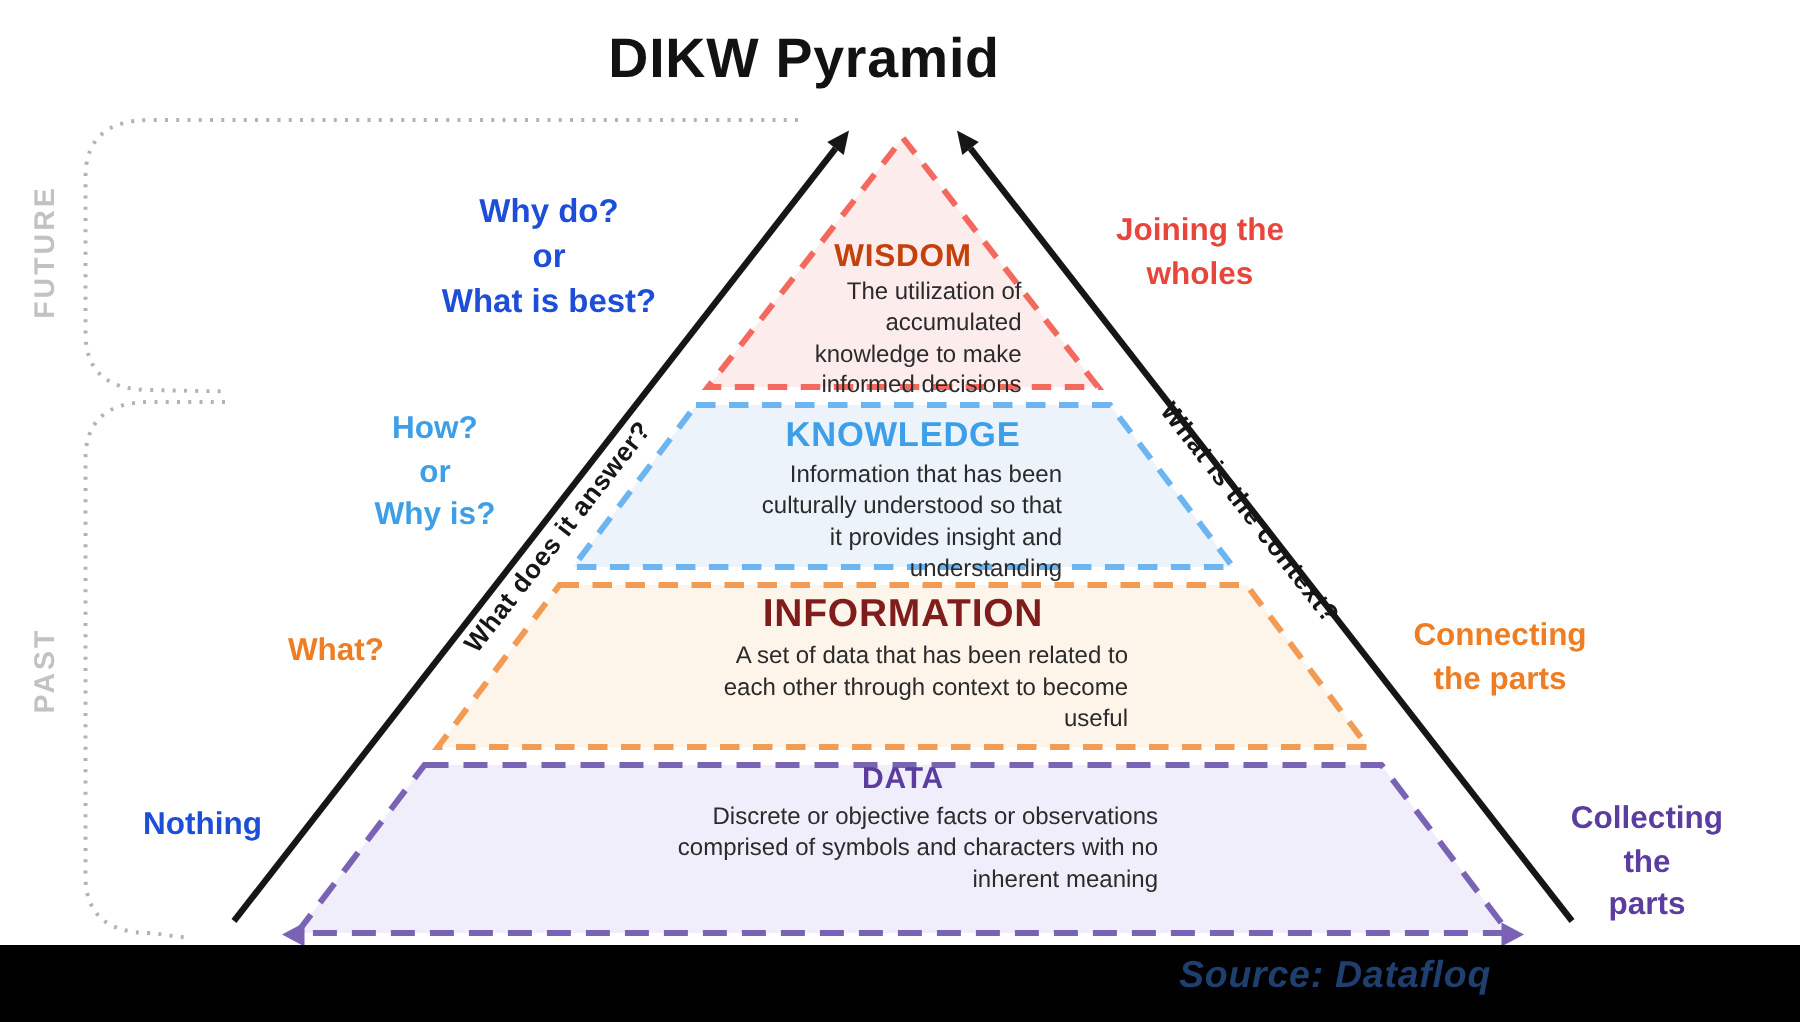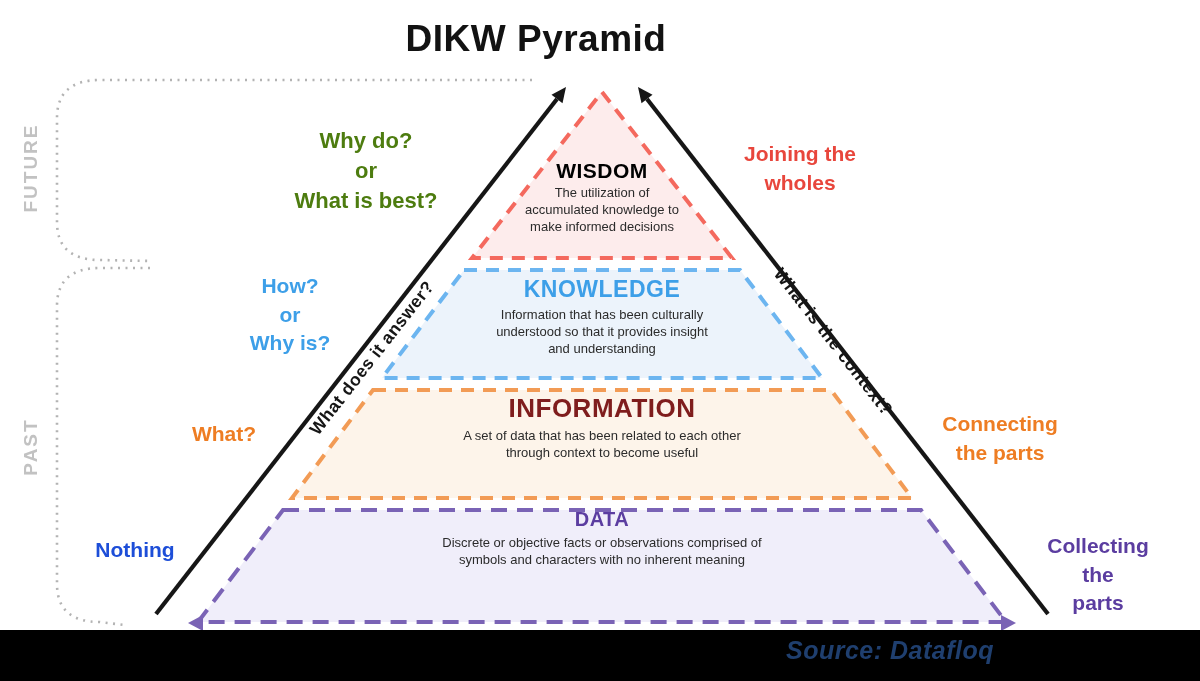--- a/index.html
+++ b/index.html
@@ -10,21 +10,21 @@
   #pyr-svg{position:absolute;left:0;top:0;z-index:0;}
   .txt{position:absolute;z-index:2;}
   #diagram-title{
     left:0;top:18px;width:1072px;text-align:center;
     font-size:37px;font-weight:bold;color:#121212;letter-spacing:0.5px;
   }
   .level-block{left:602px;transform:translateX(-50%);text-align:center;}
   .level-title{font-weight:bold;letter-spacing:0.5px;line-height:1.05;}
   .lt-0{font-size:21px;} .lt-1{font-size:23px;} .lt-2{font-size:26px;} .lt-3{font-size:20px;}
   .level-desc{
-    font-size:13px;color:#2b2b2b;line-height:1.3;margin:0 auto;
+    font-size:16px;color:#2b2b2b;line-height:1.3;margin:0 auto;text-align:right;
   }
   .ld-0{width:158px;margin-top:3px;}
   .ld-1{width:212px;margin-top:6px;}
   .ld-2{width:300px;margin-top:6px;}
   .ld-3{width:340px;margin-top:5px;}
   .lbl{
     font-weight:bold;text-align:center;white-space:pre-line;
     transform:translateX(-50%);line-height:1.36;font-size:21px;
   }
   .axis-q{
@@ -70,37 +70,37 @@
     <line x1="1048" y1="614" x2="647" y2="99" stroke="#161616" stroke-width="4.2"></line>
     <polygon points="638,87 652.5,94.7 641.5,103.3" fill="#161616"></polygon>
   </svg>
 
   <div class="txt" id="diagram-title">DIKW Pyramid</div>
 
   <div class="txt time-lbl" id="future-label">FUTURE</div>
   <div class="txt time-lbl" id="past-label">PAST</div>
 
   <div class="txt level-block" style="top:160px">
-    <div class="level-title lt-0" style="color: #000000;">WISDOM</div>
+    <div class="level-title lt-0" style="color: #c2410c;">WISDOM</div>
     <div class="level-desc ld-0">The utilization of accumulated knowledge to make informed decisions</div>
   </div>
   <div class="txt level-block" style="top:277px">
     <div class="level-title lt-1" style="color: rgb(61, 159, 232);">KNOWLEDGE</div>
     <div class="level-desc ld-1">Information that has been culturally understood so that it provides insight and understanding</div>
   </div>
   <div class="txt level-block" style="top:395px">
     <div class="level-title lt-2" style="color: #7f1d1d;">INFORMATION</div>
     <div class="level-desc ld-2">A set of data that has been related to each other through context to become useful</div>
   </div>
   <div class="txt level-block" style="top:509px">
     <div class="level-title lt-3" style="color: rgb(91, 61, 160);">DATA</div>
     <div class="level-desc ld-3">Discrete or objective facts or observations comprised of symbols and characters with no inherent meaning</div>
   </div>
 
-  <div class="txt lbl" style="left: 366px; top: 126px; font-size: 22px; color: #4d7c0f;">Why do?
+  <div class="txt lbl" style="left: 366px; top: 126px; font-size: 22px; color: #1d4ed8;">Why do?
 or
 What is best?</div>
   <div class="txt lbl" style="left: 290px; top: 272px; color: rgb(61, 159, 232);">How?
 or
 Why is?</div>
   <div class="txt lbl" style="left: 224px; top: 420px; color: rgb(238, 125, 35);">What?</div>
   <div class="txt lbl" style="left: 135px; top: 536px; color: #1d4ed8; text-align: center;">Nothing</div>
 
   <div class="txt lbl" style="left: 800px; top: 140px; color: rgb(232, 70, 60);">Joining the
 wholes</div>

